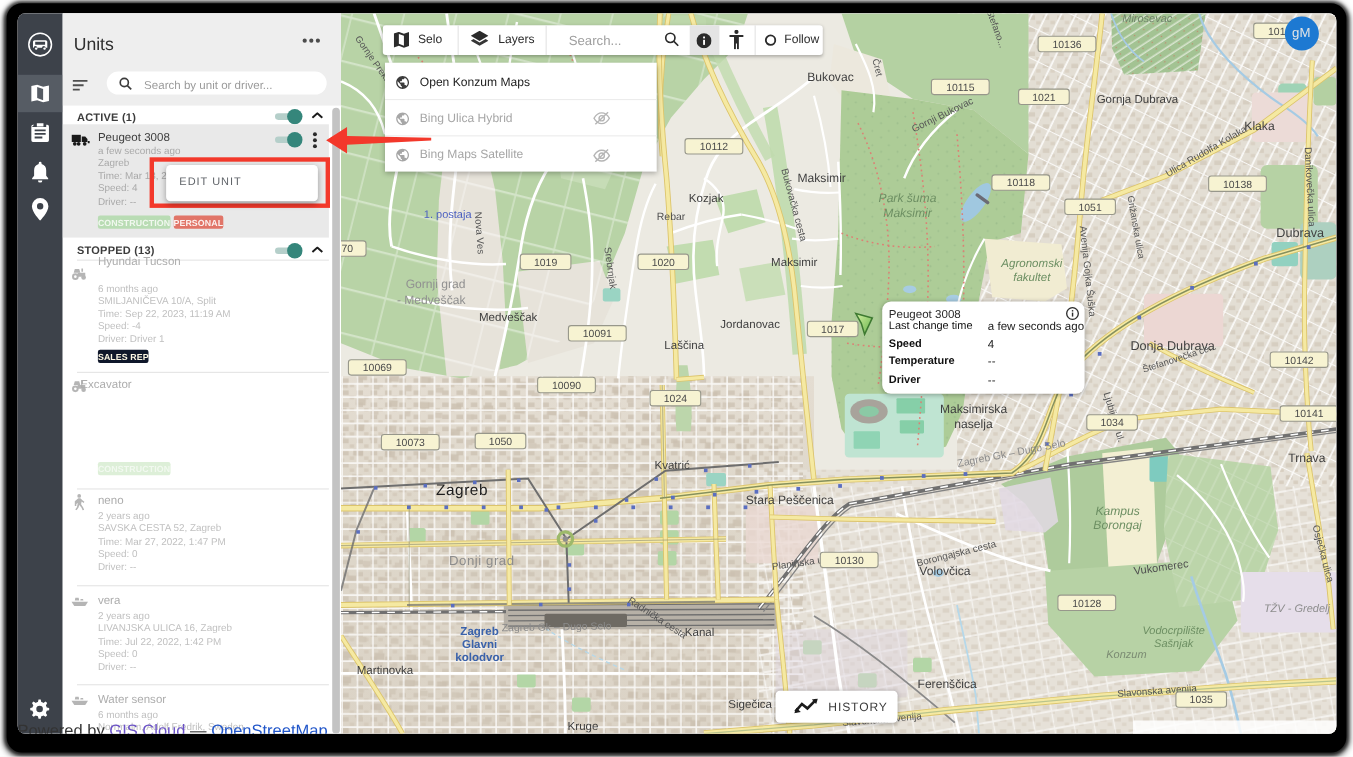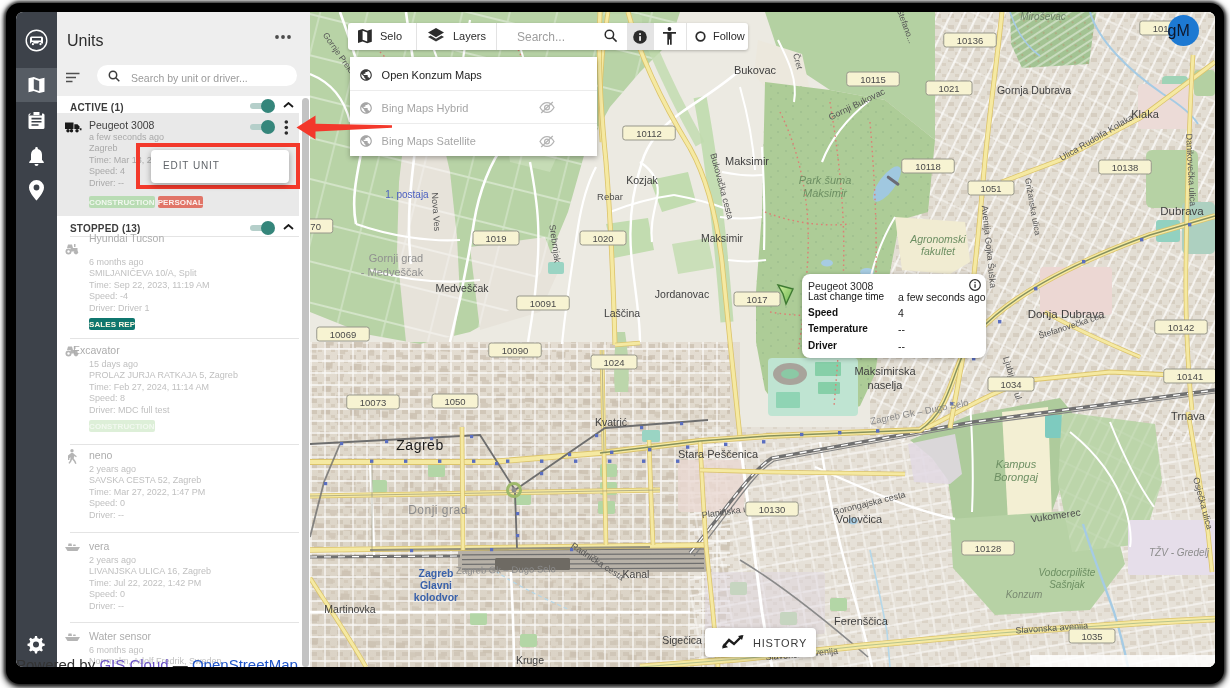--- a/index.html
+++ b/index.html
@@ -108,32 +108,31 @@
       <svg class="abs" style="left:7px;top:231px" width="16" height="12" viewBox="0 0 16 12" fill="#b5b5b5">
         <path d="M3 5 L4 1.5 h4 l1 3.5z"></path>
         <circle cx="4.5" cy="8.5" r="3"></circle>
         <circle cx="4.5" cy="8.5" r="1.2" fill="#fff"></circle>
         <circle cx="12" cy="9.3" r="2.1"></circle>
         <path d="M6.5 5 h7 v3.5 h-7z"></path>
         <path d="M10 1 h1.5 v3 H10z"></path>
       </svg>
       <div class="abs" style="left:32px;top:220px;font-size:10.5px;color:#adadad">Hyundai Tucson</div>
       <div class="meta abs" style="left:32px;top:244.5px;color:#c0c0c0">6 months ago<br>SMILJANIČEVA 10/A, Split<br>Time: Sep 22, 2023, 11:19 AM<br>Speed: -4<br>Driver: Driver 1</div>
-      <div class="abs" style="left:32px;top:306px"><span class="chip" style="background:#0f766e;color:#fdf8e4">SALES REP</span></div>
+      <div class="abs" style="left:32px;top:306px"><span class="chip" style="background:#0f172a;color:#fdf8e4">SALES REP</span></div>
       <div class="abs" style="left:13px;top:326px;width:229px;border-top:1px solid #e4e4e4"></div>
       <svg class="abs" style="left:7px;top:333px" width="16" height="12" viewBox="0 0 16 12" fill="#b5b5b5">
         <path d="M3 5 L4 1.5 h4 l1 3.5z"></path>
         <circle cx="4.5" cy="8.5" r="3"></circle>
         <circle cx="4.5" cy="8.5" r="1.2" fill="#fff"></circle>
         <circle cx="12" cy="9.3" r="2.1"></circle>
         <path d="M6.5 5 h7 v3.5 h-7z"></path>
         <path d="M10 1 h1.5 v3 H10z"></path>
       </svg>
       <div class="abs" style="left:16px;top:332px;font-size:10.5px;color:#adadad">Excavator</div>
-      <div class="meta abs" style="left:32px;top:346.5px;color:#c0c0c0">15 days ago<br>PROLAZ JURJA RATKAJA 5, Zagreb<br>Time: Feb 27, 2024, 11:14 AM<br>Speed: 8<br>Driver: MDC full test</div>
       <div class="abs" style="left:32px;top:408px"><span class="chip" style="background:#ddefd8;color:#f2f9f0">CONSTRUCTION</span></div>
       <div class="abs" style="left:13px;top:432px;width:229px;border-top:1px solid #e4e4e4"></div>
       <svg class="abs" style="left:10px;top:437px" width="10" height="15" viewBox="0 0 10 15" fill="#b5b5b5">
         <circle cx="5" cy="1.8" r="1.7"></circle>
         <path d="M4.2 4 h1.8 l2.2 2 1.6 1.2-.7 1-1.9-1.3-.5 2.6 1.8 2.6 1 2.4-1.3.5-1.2-2.6-1.9-2.2-.8 2.3-1.7 2.3-1.2-.7 1.6-2.3.7-3.5-1.3.9V11 H1 V6.6z"></path>
       </svg>
       <div class="abs" style="left:32px;top:437px;font-size:10.5px;color:#adadad">neno</div>
       <div class="meta abs" style="left:32px;top:451.5px;color:#c0c0c0">2 years ago<br>SAVSKA CESTA 52, Zagreb<br>Time: Mar 27, 2022, 1:47 PM<br>Speed: 0<br>Driver: --</div>
       <div class="abs" style="left:13px;top:519.5px;width:229px;border-top:1px solid #e4e4e4"></div>
       <svg class="abs" style="left:7px;top:530px" width="17" height="10" viewBox="0 0 17 10" fill="#b5b5b5">
@@ -615,21 +614,21 @@
     <div class="abs" style="left:697px;top:18px;font-size:11px;color:#2b2b2b">Follow</div>
     <div class="abs" style="left:333.7px;top:45px;width:247px;height:99px;background:#fff;box-shadow:0 2px 5px rgba(0,0,0,.3)"></div>
     <svg class="abs" style="left:343px;top:55.5px" width="14" height="14" viewBox="0 0 24 24">
       <path fill="#3c3c3c" d="M12 2C6.48 2 2 6.48 2 12s4.48 10 10 10 10-4.48 10-10S17.52 2 12 2zm-1 17.93c-3.95-.49-7-3.85-7-7.93 0-.62.08-1.21.21-1.79L9 15v1c0 1.1.9 2 2 2v1.93zm6.9-2.54c-.26-.81-1-1.39-1.9-1.39h-1v-3c0-.55-.45-1-1-1H8v-2h2c.55 0 1-.45 1-1V7h2c1.1 0 2-.9 2-2v-.41c2.93 1.19 5 4.06 5 7.41 0 2.08-.8 3.97-2.1 5.39z"></path>
     </svg>
     <div class="abs" style="left:365.6px;top:56.5px;font-size:11px;color:#1c1c1c">Open Konzum Maps</div>
     <div class="abs" style="left:333.7px;top:77.5px;width:247px;height:1px;background:#ececec"></div>
     <svg class="abs" style="left:343px;top:88.5px" width="14" height="14" viewBox="0 0 24 24">
       <path fill="#a6a6a6" d="M12 2C6.48 2 2 6.48 2 12s4.48 10 10 10 10-4.48 10-10S17.52 2 12 2zm-1 17.93c-3.95-.49-7-3.85-7-7.93 0-.62.08-1.21.21-1.79L9 15v1c0 1.1.9 2 2 2v1.93zm6.9-2.54c-.26-.81-1-1.39-1.9-1.39h-1v-3c0-.55-.45-1-1-1H8v-2h2c.55 0 1-.45 1-1V7h2c1.1 0 2-.9 2-2v-.41c2.93 1.19 5 4.06 5 7.41 0 2.08-.8 3.97-2.1 5.39z"></path>
     </svg>
-    <div class="abs" style="left:365.6px;top:89.5px;font-size:11px;color:#a6a6a6">Bing Maps Hybrid</div>
+    <div class="abs" style="left:365.6px;top:89.5px;font-size:11px;color:#a6a6a6">Bing Ulica Hybrid</div>
     <svg class="abs" style="left:523px;top:89px" width="16" height="13" viewBox="0 0 16 13">
       <g stroke="#b5b5b5" fill="none" stroke-width="1.3">
         <path d="M1 6.5 C3 3 5.5 1.6 8 1.6 S13 3 15 6.5 C13 10 10.5 11.4 8 11.4 S3 10 1 6.5z"></path>
         <circle cx="8" cy="6.5" r="2.4"></circle>
         <line x1="2.2" y1="12" x2="13.8" y2="1"></line>
       </g>
     </svg>
     <div class="abs" style="left:333.7px;top:110.5px;width:247px;height:1px;background:#ececec"></div>
     <svg class="abs" style="left:343px;top:122px" width="14" height="14" viewBox="0 0 24 24">
       <path fill="#a6a6a6" d="M12 2C6.48 2 2 6.48 2 12s4.48 10 10 10 10-4.48 10-10S17.52 2 12 2zm-1 17.93c-3.95-.49-7-3.85-7-7.93 0-.62.08-1.21.21-1.79L9 15v1c0 1.1.9 2 2 2v1.93zm6.9-2.54c-.26-.81-1-1.39-1.9-1.39h-1v-3c0-.55-.45-1-1-1H8v-2h2c.55 0 1-.45 1-1V7h2c1.1 0 2-.9 2-2v-.41c2.93 1.19 5 4.06 5 7.41 0 2.08-.8 3.97-2.1 5.39z"></path>
@@ -673,19 +672,19 @@
     </svg>
     <div class="abs" style="left:689px;top:616px;width:111px;height:29px;background:#fff;border-radius:4px;box-shadow:0 1px 4px rgba(0,0,0,.3)"></div>
     <svg class="abs" style="left:706px;top:623px" width="22" height="14" viewBox="0 0 22 14">
       <path d="M1 12 L7 5 L12 9 L20 1" fill="none" stroke="#1c1c1c" stroke-width="2.4"></path>
       <path d="M21.5 0 l-5.5 1 4 4z" fill="#1c1c1c"></path>
       <path d="M0 13.5 l6-1.2 -4-4z" fill="#1c1c1c"></path>
     </svg>
     <div class="abs" style="left:737px;top:625px;font-size:11px;letter-spacing:.8px;color:#3c3c3c">HISTORY</div>
     <div class="abs" style="left:1014px;top:643px;width:185px;height:12.5px;background:rgba(255,255,255,.82)"></div>
     <div class="abs" style="left:0;top:643.5px;width:1196px;font-size:15px;color:#333;">Powered by <span style="color:#6a51c7;text-decoration:underline">GIS Cloud</span> — <span style="color:#2055c9;text-decoration:underline">OpenStreetMap</span></div>
-    <div class="abs" style="left:1151.5px;top:2.5px;width:31px;height:31px;border-radius:50%;background:#1d79d2;color:#0f172a;font-size:16px;line-height:31px">gM</div>
+    <div class="abs" style="left:1151.5px;top:2.5px;width:31px;height:31px;border-radius:50%;background:#1d79d2;color:#e5e5e5;font-size:12px;text-align:center;line-height:31px">gM</div>
 </div>
 <svg class="abs" style="left:290px;top:110px" width="108" height="36" viewBox="0 0 108 36">
     <path d="M6.5 17.5 L25.5 5.5 L25.5 13.7 L102 15.3 L102 17.8 L25.5 21.5 L25.5 29.5 Z" fill="#f3382b"></path>
   </svg>
 <div class="abs" style="left:136px;top:143px;width:164px;height:46px;border:4.5px solid #f3392b"></div>
 <div class="abs" style="left:150.5px;top:149.5px;width:138px;height:33px;background:#fff;border-radius:4px;box-shadow:0 2px 6px rgba(0,0,0,.35)"></div>
 <div class="abs" style="left:163px;top:160px;font-size:10px;color:#5f6368;letter-spacing:.9px">EDIT UNIT</div>
 </body></html>

